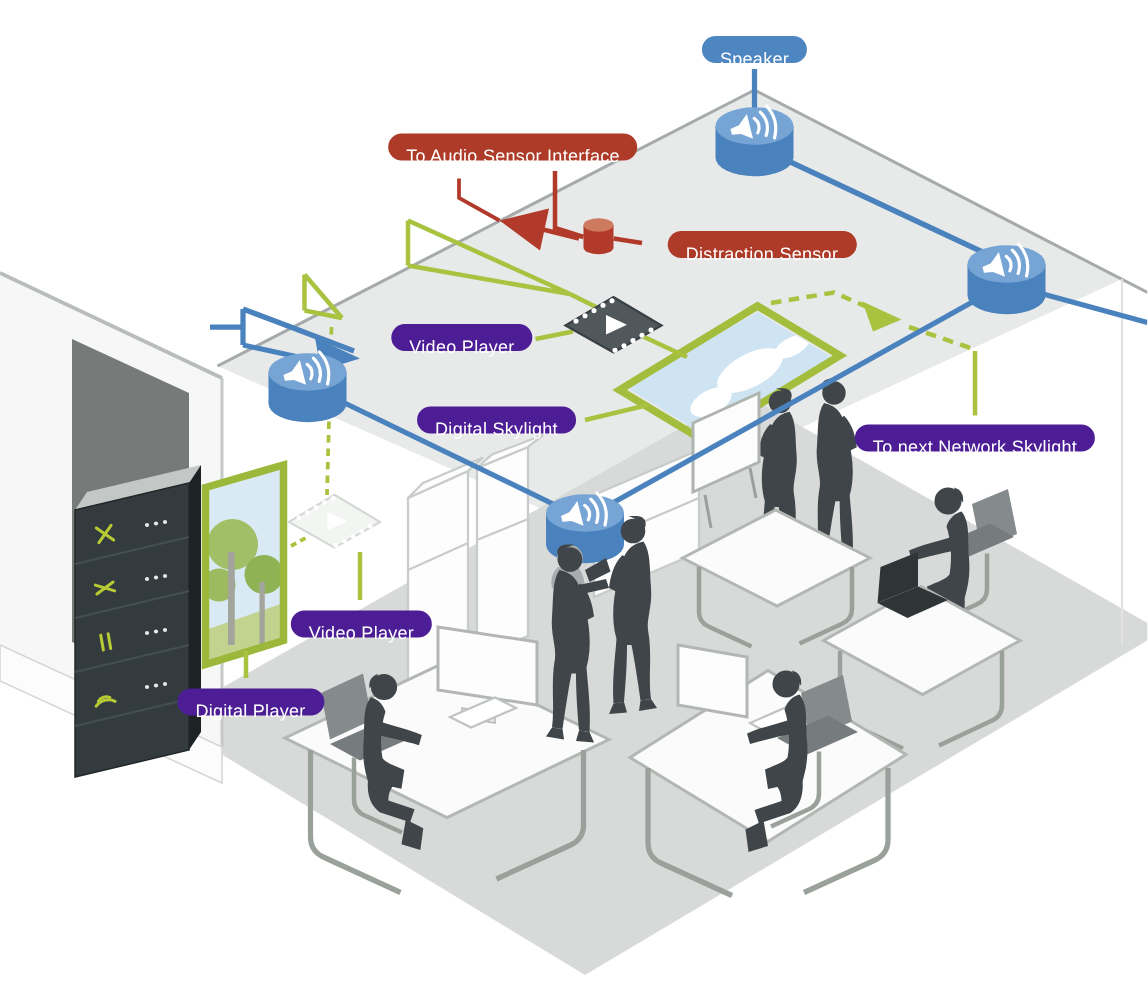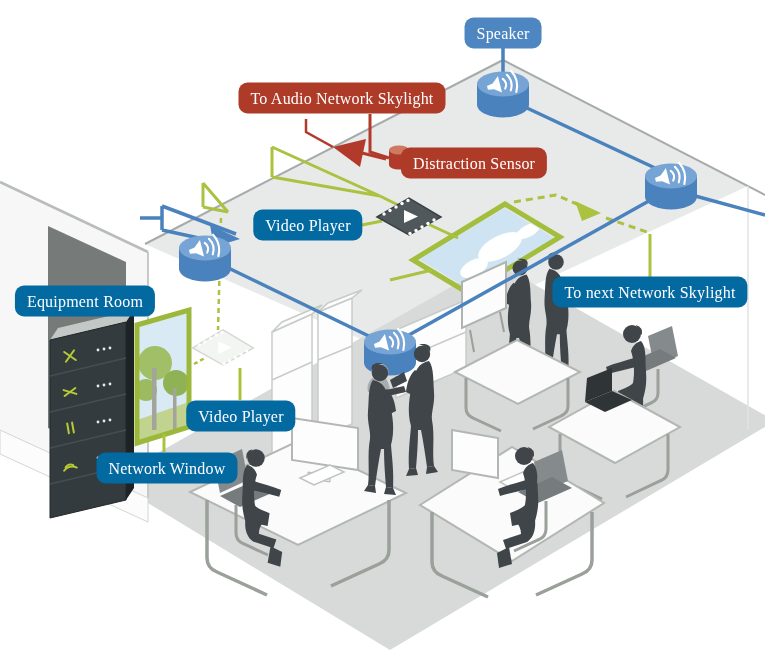--- a/index.html
+++ b/index.html
@@ -1,24 +1,24 @@
 <!DOCTYPE html>
 <html><head>
 <meta charset="utf-8">
 <style>
   html,body{margin:0;padding:0;background:#ffffff;}
   .stage{position:relative;width:765px;height:671px;background:#ffffff;overflow:hidden;
          font-family:"Liberation Sans",sans-serif;}
   .stage svg{position:absolute;left:0;top:0;}
   .lbl{position:absolute;transform:translate(-50%,-50%);white-space:nowrap;
-       color:#fff;font-size:16px;line-height:31px;height:31px;padding:0 12px;
-       border-radius:9px;letter-spacing:.2px;font-family:Liberation Serif, serif;}
+       color:#fff;font-size:12px;line-height:31px;height:18px;padding:0 12px;
+       border-radius:9px;letter-spacing:.2px;}
   .lbl-blue{background:#4d86c0;}
   .lbl-red{background:#ae3a28;}
-  .lbl-green{background:#0369a1;}
+  .lbl-green{background:#4c1d95;}
 </style>
 </head>
 <body>
 
 <div class="stage">
 <svg width="765" height="671" viewBox="0 0 765 671">
   <defs>
 
     <g id="disc">
       <path d="M-26,0 L-26,21 A26,12.5 0 0 0 26,21 L26,0 Z" fill="#4a82bd"></path>
@@ -297,20 +297,20 @@
     <polygon points="386,390 404,386 406,392 388,396"></polygon>
   </g>
   <g fill="#3f4548">
     <use href="#stand" transform="translate(422,354) scale(-1,1)"></use>
     <polygon points="404,372 390,380 393,388 407,381"></polygon>
   </g>
 
 </svg>
 
 <div class="lbl lbl-blue" style="left:503px;top:33px">Speaker</div>
-<div class="lbl lbl-red" style="left:342px;top:98px">To Audio Network Skylight</div>
-<div class="lbl lbl-red" style="left:474px;top:163px">Distraction Sensor</div>
+<div class="lbl lbl-red" style="left:342px;top:98px">To Audio Sensor Interface</div>
+<div class="lbl lbl-red" style="left:508px;top:163px">Distraction Sensor</div>
 <div class="lbl lbl-green" style="left:308px;top:225px">Video Player</div>
-<div class="lbl lbl-green" style="left:85px;top:301px">Equipment Room</div>
+<div class="lbl lbl-green" style="left:331px;top:280px">Digital Skylight</div>
 <div class="lbl lbl-green" style="left:241px;top:416px">Video Player</div>
-<div class="lbl lbl-green" style="left:167px;top:468px">Network Window</div>
+<div class="lbl lbl-green" style="left:167px;top:468px">Digital Player</div>
 <div class="lbl lbl-green" style="left:650px;top:292px">To next Network Skylight</div>
 </div>
 
 </body></html>

